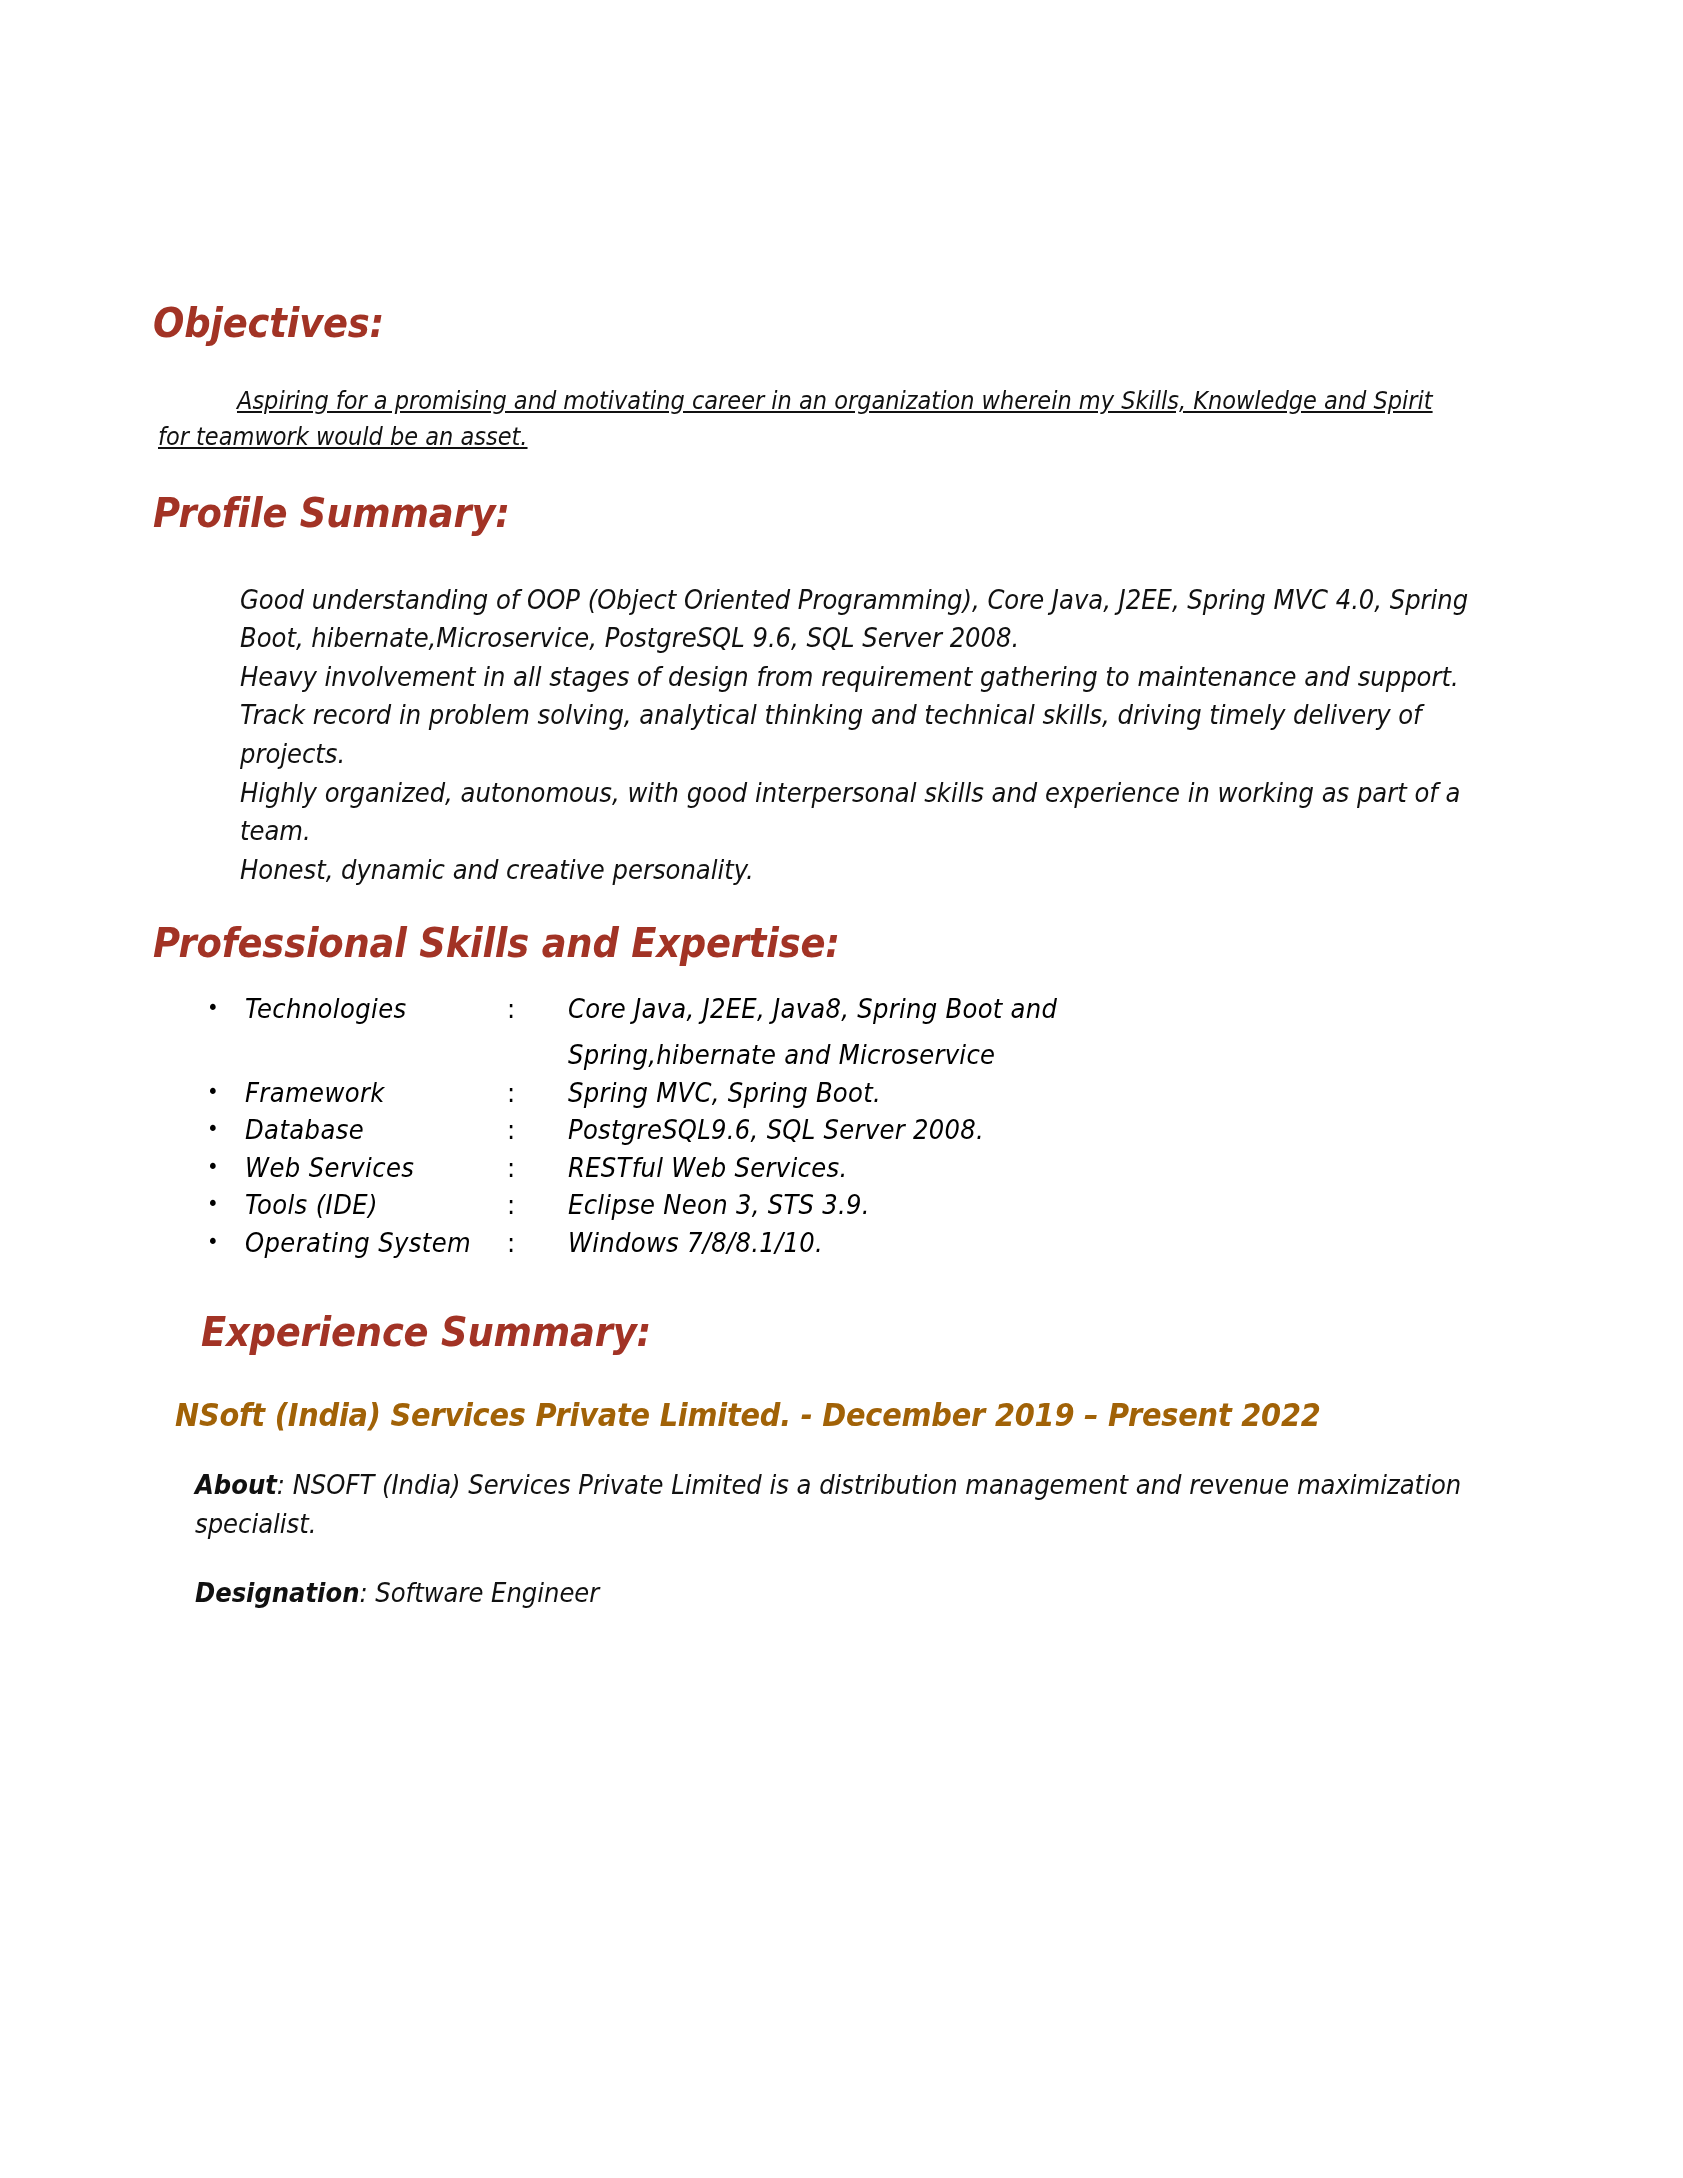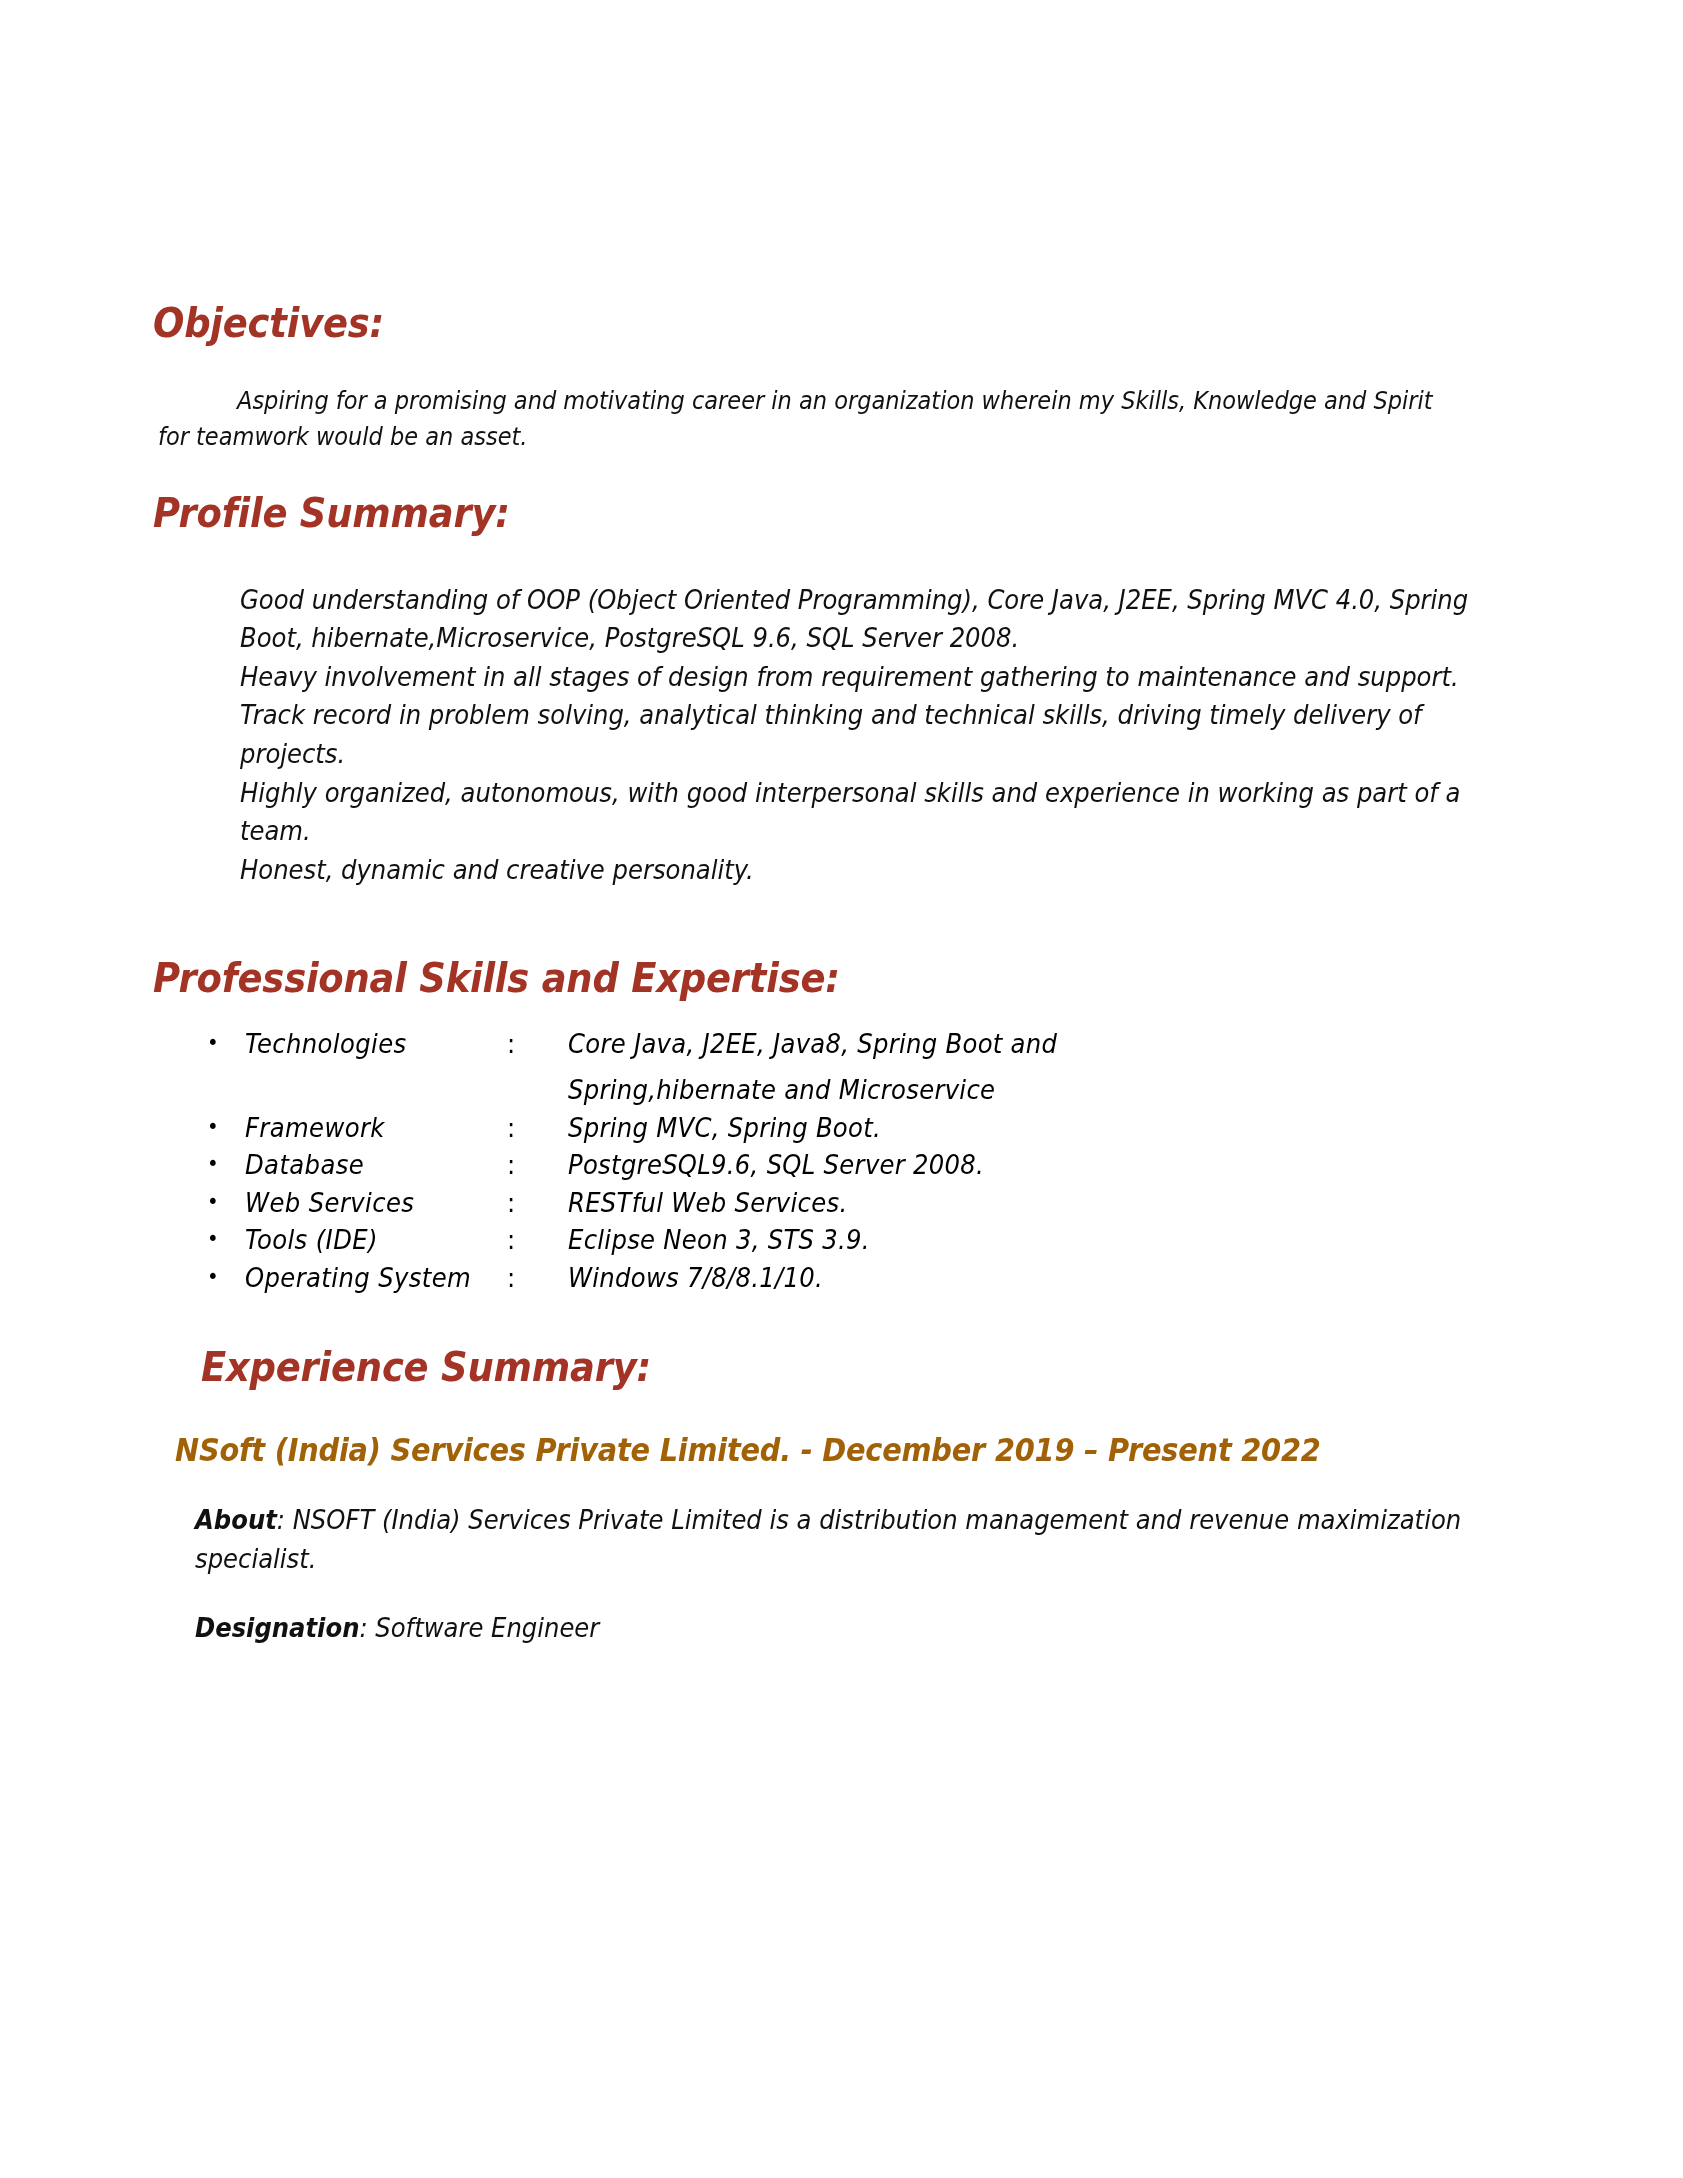--- a/index.html
+++ b/index.html
@@ -50,38 +50,39 @@
   .objectives-block {
     margin: 38px 0 0 0;
     padding-left: 5px;
     max-width: 1277px;
   }
   .objectives-text {
     font-size: 25px;
     line-height: 1.45;
     text-indent: 79px;
     margin: 0;
+    text-decoration: underline;
   }
 
   .heading-profile { margin-top: 36px; }
 
   
   .profile-block {
     margin: 46px 0 0 0;
     padding-left: 87px;
     max-width: 1287px;
   }
   .profile-para {
     margin: 0 0 4px 0;
     font-size: 27px;
     line-height: 1.43;
   }
   .profile-para.tight { margin-bottom: 0; }
 
-  .heading-skills { margin-top: 68px; }
+  .heading-skills { margin-top: 33px; }
 
   
   .skills-list {
     list-style: none;
     margin: 26px 0 0 0;
     padding: 0 0 0 54px;
   }
   .skill-row {
     display: flex;
     align-items: flex-start;

